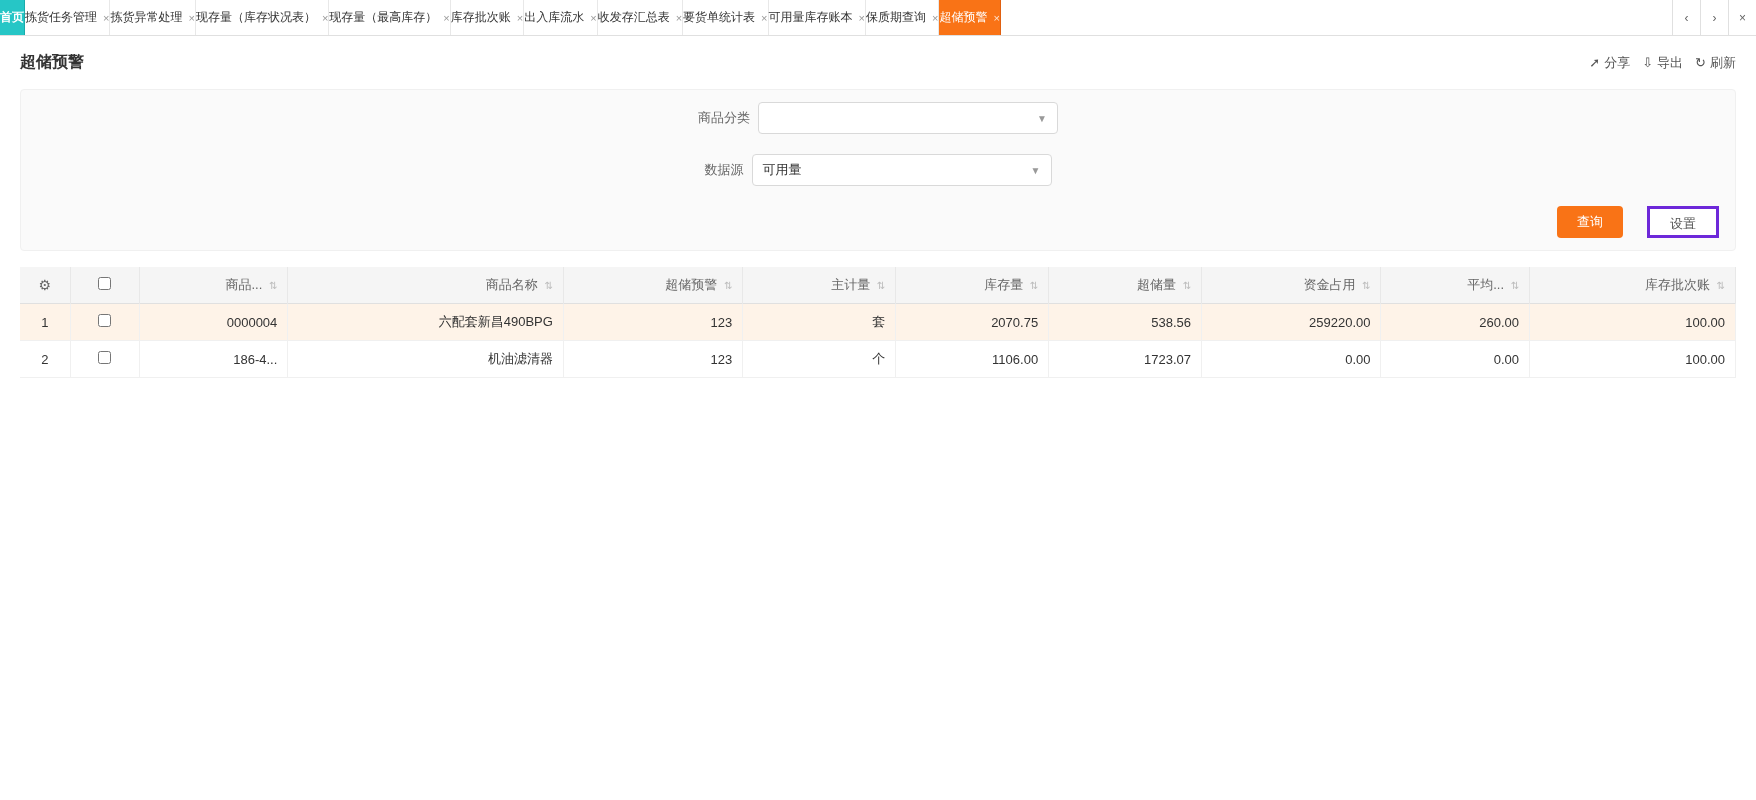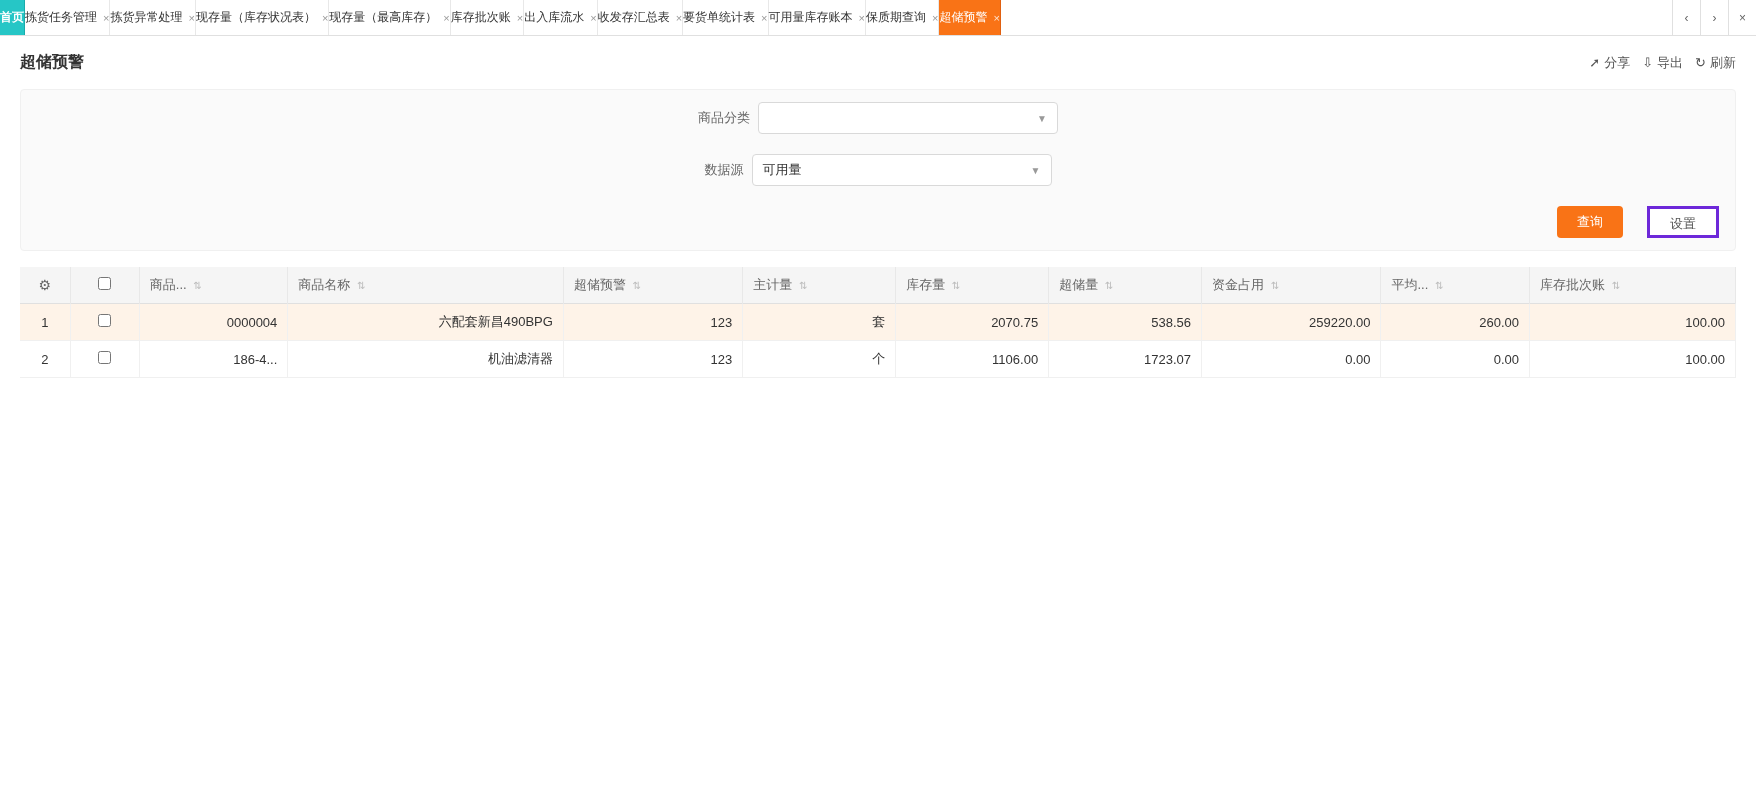--- a/index.html
+++ b/index.html
@@ -169,21 +169,21 @@
       width: 100%;
       border-collapse: collapse;
       font-size: 13px;
     }
     .data-table thead tr {
       background: #f5f5f5;
       border-bottom: 1px solid #e0e0e0;
     }
     .data-table thead th {
       padding: 9px 10px;
-      text-align: left;
+      text-align: right;
       font-weight: normal;
       color: #666;
       border-right: 1px solid #e8e8e8;
       white-space: nowrap;
       cursor: pointer;
       user-select: none;
     }
     .data-table thead th:first-child { width: 50px; text-align: center; }
     .data-table thead th .sort-icon { color: #bbb; font-size: 10px; margin-left: 3px; }
     .data-table tbody tr {

